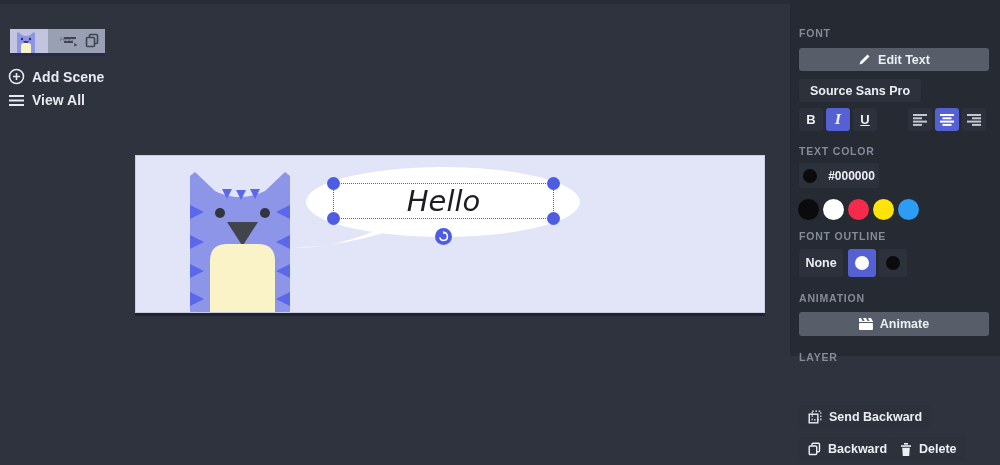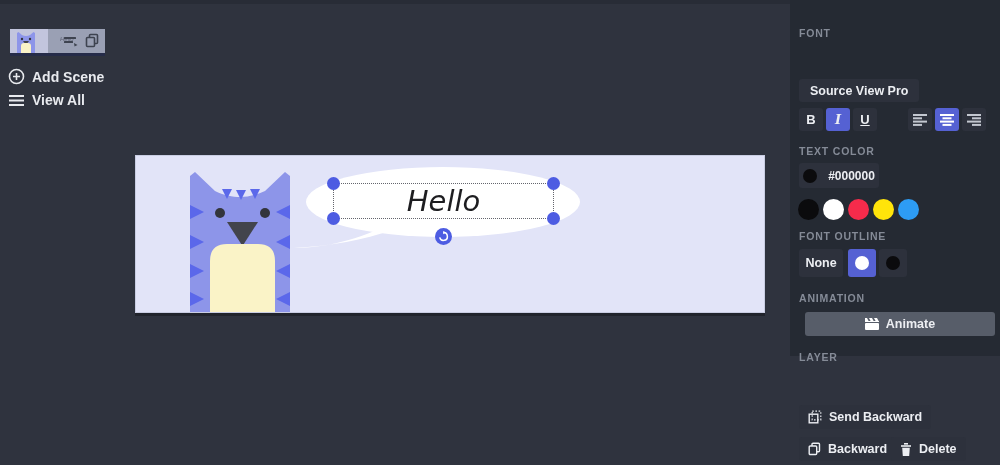--- a/index.html
+++ b/index.html
@@ -135,23 +135,29 @@
       <path d="M5.5 1.6 A3.9 3.9 0 1 1 1.7 6.4" fill="none" stroke="#fff" stroke-width="1.5"></path>
       <path d="M5.2 0 L8 1.6 L5.2 3.2 Z" fill="#fff"></path>
     </svg>
   </div>
 </div>
 
 <div class="panel">
 
   <div class="plabel" style="top:27px;">FONT</div>
 
+  <div class="btn btn-gray" style="left:9px; top:48px; width:190px; height:23px;">
+    <svg width="13" height="13" viewBox="0 0 13 13">
+      <path d="M1.5 11.5 L2.5 8.5 L9.5 1.5 L11.5 3.5 L4.5 10.5 Z" fill="#fff"></path>
+    </svg>
+    <span>Edit Text</span>
+  </div>
 
   <div class="btn btn-dark" style="left:9px; top:79px; height:23px; padding:0 11px;">
-    <span>Source View Pro</span>
+    <span>Source Sans Pro</span>
   </div>
 
   <div class="btn btn-dark sq boldL" style="left:9px; top:108px;">
     <span>B</span>
   </div>
   <div class="btn btn-accent sq italL" style="left:36px; top:108px;">
     <span>I</span>
   </div>
   <div class="btn btn-dark sq underL" style="left:63px; top:108px;">
     <span>U</span>
@@ -210,21 +216,21 @@
   </div>
   <div class="btn btn-accent" style="left:58px; top:249px; width:28px; height:28px;">
     <span class="dot" style="width: 14px; height: 14px; background: rgb(255, 255, 255);"></span>
   </div>
   <div class="btn btn-dark" style="left:89px; top:249px; width:28px; height:28px;">
     <span class="dot" style="width: 14px; height: 14px; background: rgb(11, 11, 13);"></span>
   </div>
 
   <div class="plabel" style="top:292px;">ANIMATION</div>
 
-  <div class="btn btn-gray" style="left:9px; top:312px; width:190px; height:24px;margin-left:6px;">
+  <div class="btn btn-gray" style="left:9px; top:312px; width:190px; height:24px;">
     <svg width="14" height="12" viewBox="0 0 14 12">
       <path d="M0,0 h14 v4 h-14 z" fill="#fff"></path>
       <path d="M2,0 l1.6,3 h2 L4,0 Z M7,0 l1.6,3 h2 L9,0 Z M12,0 l1.6,3 h0.4 V0 Z" fill="#575d69"></path>
       <rect x="0" y="5" width="14" height="7" rx="1" fill="#fff"></rect>
     </svg>
     <span>Animate</span>
   </div>
 
   <div class="plabel" style="top:351px;">LAYER</div>
 

